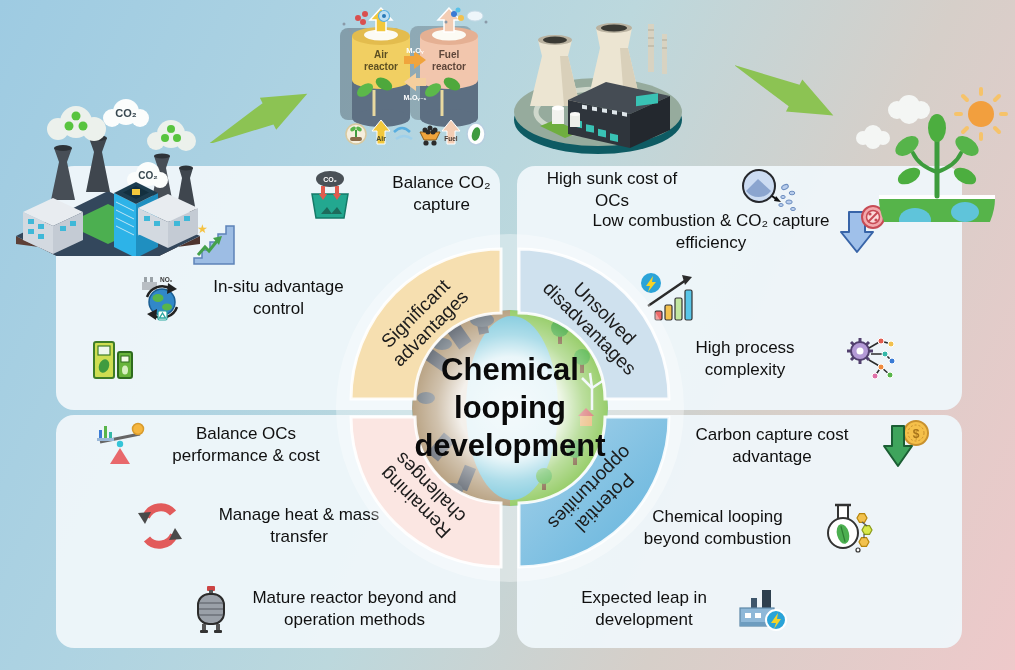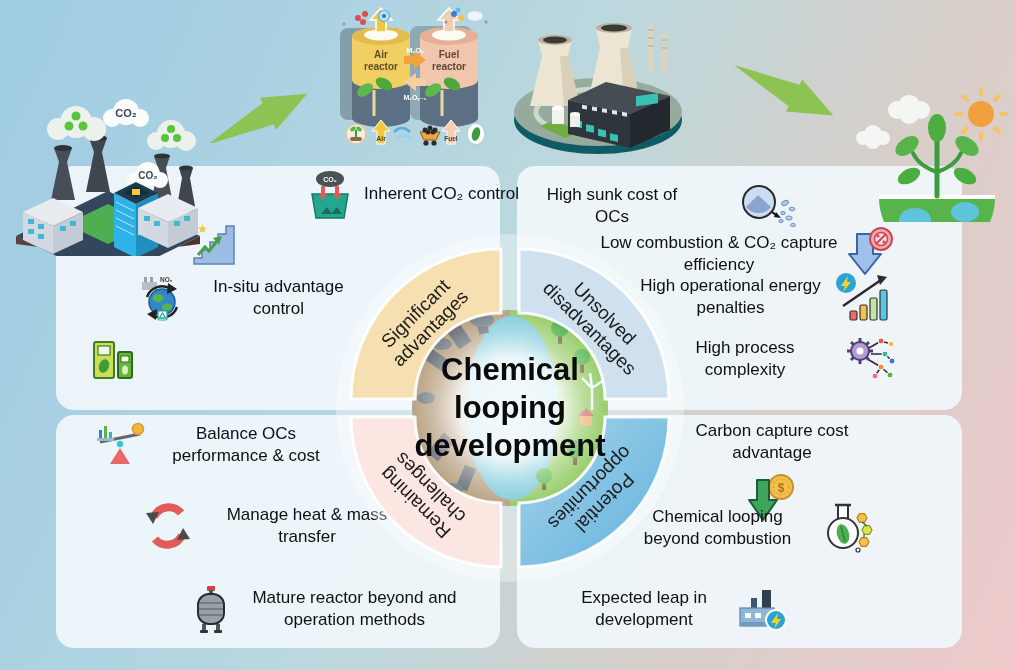--- a/index.html
+++ b/index.html
@@ -128,21 +128,21 @@
       <polygon points="6,26 42,26 38,50 10,50" fill="#23a890" stroke="#157a68" stroke-width="1.5"></polygon>
       <ellipse cx="24" cy="11" rx="14" ry="8" fill="#4a5157"></ellipse>
       <text x="24" y="14" font-size="7" font-weight="bold" fill="#fff" text-anchor="middle">CO₂</text>
       <line x1="17" y1="18" x2="17" y2="26" stroke="#e25b4e" stroke-width="4"></line>
       <polygon points="13,26 21,26 17,32" fill="#e25b4e"></polygon>
       <line x1="31" y1="18" x2="31" y2="26" stroke="#e25b4e" stroke-width="4"></line>
       <polygon points="27,26 35,26 31,32" fill="#e25b4e"></polygon>
       <polygon points="15,46 21,39 26,46" fill="#1d6b5c"></polygon>
       <polygon points="25,46 31,39 36,46" fill="#1d6b5c"></polygon>
     </svg>
-    <div class="lbl" style="width:155px;">Inherent CO₂ control</div>
+    <div class="lbl" style="width:155px;">Balance CO₂ capture</div>
   </div>
 
   <div class="row" style="left:190px;top:220px;">
     <svg width="48" height="48" viewBox="0 0 48 48">
       <path d="M4,44 L4,38 L12,38 L12,30 L20,30 L20,22 L28,22 L28,14 L36,14 L36,6 L44,6 L44,44 Z" fill="#9dbde4" stroke="#5d83b8" stroke-width="1.5"></path>
       <text x="7" y="13" font-size="12" fill="#f5c242">★</text>
       <path d="M8,35 L15,27 L19,31 L27,21" stroke="#44a14a" stroke-width="3" fill="none"></path>
       <polygon points="23,18 32,16 29,25" fill="#44a14a"></polygon>
     </svg>
   </div>
@@ -172,52 +172,51 @@
     <svg width="48" height="46" viewBox="0 0 48 46">
       <rect x="6" y="4" width="20" height="36" rx="2" fill="#cede52" stroke="#3f7d28" stroke-width="2"></rect>
       <rect x="10" y="8" width="12" height="9" fill="#eef7ee" stroke="#3f7d28" stroke-width="1.2"></rect>
       <ellipse cx="16" cy="28" rx="5" ry="7" fill="#3f9b3f" transform="rotate(20 16 28)"></ellipse>
       <rect x="30" y="14" width="14" height="26" rx="2" fill="#69b43c" stroke="#2e6b1e" stroke-width="2"></rect>
       <rect x="33" y="18" width="8" height="6" fill="#f5fbe8" stroke="#2e6b1e" stroke-width="1"></rect>
       <ellipse cx="37" cy="32" rx="3" ry="4.5" fill="#d8efc0"></ellipse>
     </svg>
   </div>
 
-  <div class="row" style="left:528px;top:182px;gap:44px;">
+  <div class="row" style="left:528px;top:166px;gap:44px;">
     <div class="lbl" style="width:168px;">High sunk cost of OCs</div>
     <svg width="58" height="48" viewBox="0 0 58 48">
       <circle cx="19" cy="20" r="16" fill="#ccdcf2" stroke="#26282c" stroke-width="2"></circle>
       <path d="M6,25 L18,13 L31,25 A16,16 0 0 1 6,25 Z" fill="#8ba5cf"></path>
       <line x1="32" y1="30" x2="36" y2="33" stroke="#111" stroke-width="2"></line>
       <polygon points="34,35 41,36 36,30" fill="#111"></polygon>
       <g fill="#b9cdec" stroke="#6e8fc0" stroke-width="1">
         <ellipse cx="45" cy="21" rx="3.5" ry="2.2" transform="rotate(-25 45 21)"></ellipse>
         <ellipse cx="52" cy="27" rx="2.8" ry="1.8"></ellipse>
         <ellipse cx="43" cy="31" rx="2.2" ry="1.6"></ellipse>
         <ellipse cx="49" cy="36" rx="3.2" ry="2"></ellipse>
         <ellipse cx="41" cy="39" rx="2.2" ry="1.5"></ellipse>
         <ellipse cx="53" cy="43" rx="2.4" ry="1.6"></ellipse>
       </g>
     </svg>
   </div>
 
-  <div class="row" style="left:592px;top:226px;margin-left:8px;">
+  <div class="row" style="left:592px;top:204px;">
     <div class="lbl" style="width:238px;">Low combustion &amp; CO₂ capture efficiency</div>
     <svg width="46" height="56" viewBox="0 0 46 56">
       <polygon points="9,8 25,8 25,28 33,28 17,48 1,28 9,28" fill="#9fc0ea" stroke="#3864a8" stroke-width="2" stroke-linejoin="round"></polygon>
       <circle cx="33" cy="13" r="11" fill="#f2a8ac" stroke="#c74b55" stroke-width="2"></circle>
       <circle cx="33" cy="13" r="6.5" fill="#fbdada" stroke="#c74b55" stroke-width="1.5"></circle>
       <line x1="28" y1="18" x2="38" y2="8" stroke="#c74b55" stroke-width="2"></line>
       <circle cx="30" cy="10" r="1.6" fill="#c74b55"></circle>
         <circle cx="36" cy="16" r="1.6" fill="#c74b55"></circle>
     </svg>
   </div>
 
   <div class="row" style="left:638px;top:272px;">
-    <div class="lbl" style="width:185px;">High operational energy penalties</div>
     <svg width="58" height="50" viewBox="0 0 58 50">
       <line x1="10" y1="34" x2="48" y2="8" stroke="#2b2b2b" stroke-width="2.5"></line>
       <polygon points="44,3 54,5 47,13" fill="#2b2b2b"></polygon>
       <circle cx="13" cy="11" r="10" fill="#2ba3d8"></circle>
       <polygon points="15,4 8,14 12,14 10,20 18,10 14,10" fill="#f5d327"></polygon>
       <g stroke="#333" stroke-width="1.2">
         <rect x="17" y="39" width="7" height="9" rx="1.5" fill="#ee6a6a"></rect>
         <rect x="27" y="33" width="7" height="15" rx="1.5" fill="#f2c14e"></rect>
         <rect x="37" y="26" width="7" height="22" rx="1.5" fill="#c2e6a0"></rect>
         <rect x="47" y="18" width="7" height="30" rx="1.5" fill="#59c6e8"></rect>
@@ -268,21 +267,21 @@
       <circle cx="26" cy="22" r="3.2" fill="#35c4d8"></circle>
       <rect x="3" y="16" width="17" height="3" fill="#9ab8d8"></rect>
       <rect x="5" y="8" width="3" height="8" fill="#3a7bd5"></rect>
       <rect x="10" y="4" width="3" height="12" fill="#58b54a"></rect>
       <rect x="15" y="10" width="3" height="6" fill="#35b8a8"></rect>
       <circle cx="44" cy="7" r="5.5" fill="#f5b63f" stroke="#d89b2d" stroke-width="1.5"></circle>
     </svg>
     <div class="lbl" style="width:180px;">Balance OCs performance &amp; cost</div>
   </div>
 
-  <div class="row" style="left:144px;top:502px;justify-content:flex-end;">
+  <div class="row" style="left:136px;top:502px;justify-content:flex-end;">
     <svg width="48" height="48" viewBox="0 0 48 48">
       <path d="M37,11 A16,16 0 0 0 10,15" stroke="#e25b5b" stroke-width="8" fill="none"></path>
       <polygon points="2,11 15,10 9,22" fill="#4a4a4a"></polygon>
       <path d="M11,37 A16,16 0 0 0 38,33" stroke="#e25b5b" stroke-width="8" fill="none"></path>
       <polygon points="46,37 33,38 39,26" fill="#4a4a4a"></polygon>
     </svg>
     <div class="lbl" style="width:210px;">Manage heat &amp; mass transfer</div>
   </div>
 
   <div class="row" style="left:190px;top:584px;">
@@ -294,21 +293,21 @@
       <line x1="9" y1="25" x2="33" y2="25" stroke="#6b7178" stroke-width="1.5"></line>
       <line x1="9" y1="31" x2="33" y2="31" stroke="#6b7178" stroke-width="1.5"></line>
       <rect x="12" y="40" width="4" height="6" fill="#555"></rect>
         <rect x="26" y="40" width="4" height="6" fill="#555"></rect>
       <rect x="10" y="46" width="8" height="3" rx="1" fill="#333"></rect>
         <rect x="24" y="46" width="8" height="3" rx="1" fill="#333"></rect>
     </svg>
     <div class="lbl" style="width:225px;">Mature reactor beyond and operation methods</div>
   </div>
 
-  <div class="row" style="left:672px;top:420px;flex-direction:column;">
+  <div class="row" style="left:672px;top:420px;">
     <div class="lbl" style="width:200px;">Carbon capture cost advantage</div>
     <svg width="50" height="52" viewBox="0 0 50 52">
       <circle cx="34" cy="13" r="12" fill="#f5c04a" stroke="#c8912e" stroke-width="2"></circle>
       <circle cx="34" cy="13" r="8" fill="none" stroke="#c8912e" stroke-width="1" stroke-dasharray="2,2"></circle>
       <text x="34" y="17.5" font-size="12" font-weight="bold" fill="#a8741a" text-anchor="middle">$</text>
       <polygon points="10,6 22,6 22,26 30,26 16,46 2,26 10,26" fill="#3fa45c" stroke="#1b5e34" stroke-width="2" stroke-linejoin="round"></polygon>
     </svg>
   </div>
 
   <div class="row" style="left:625px;top:502px;">

